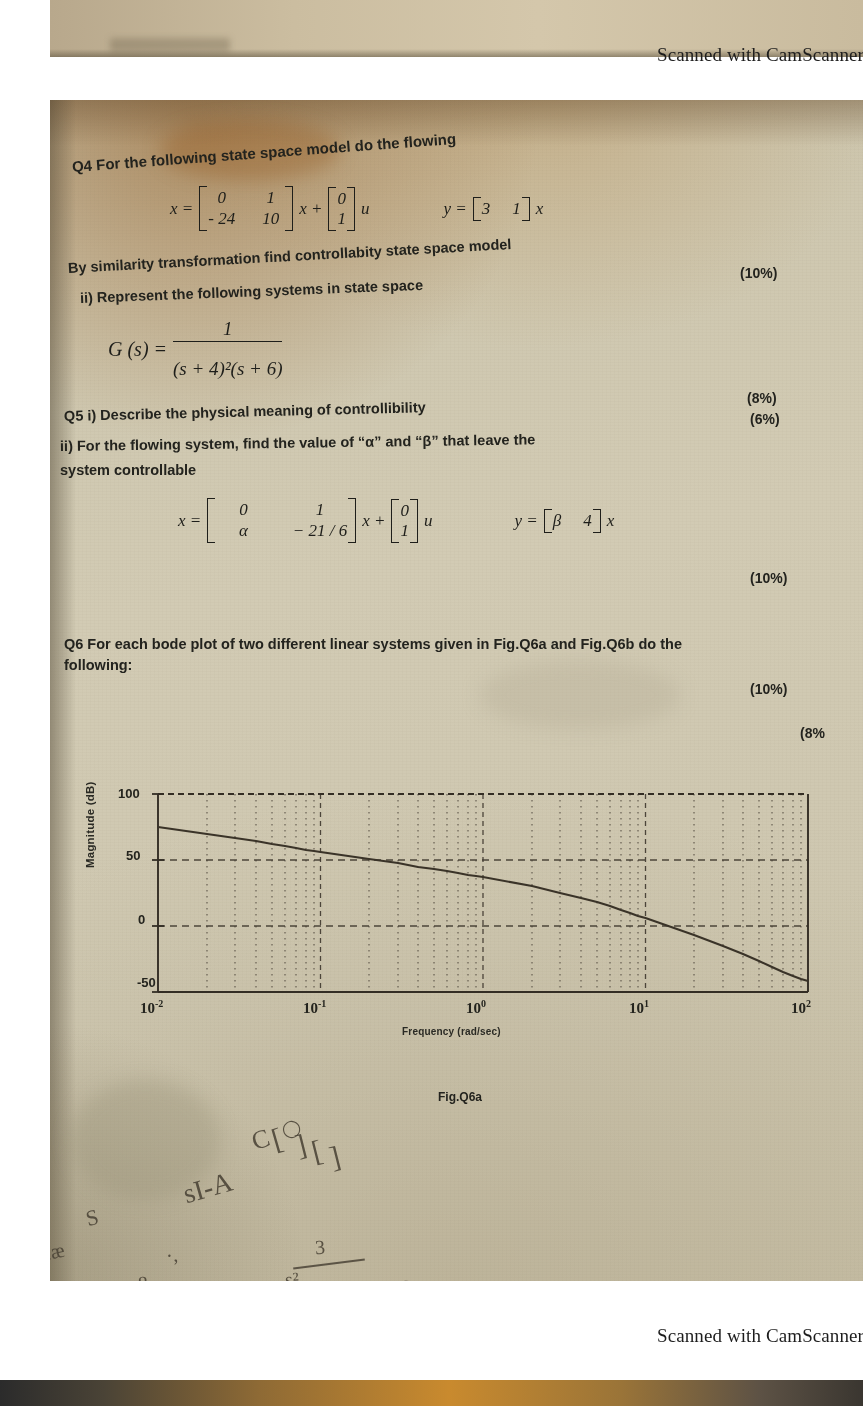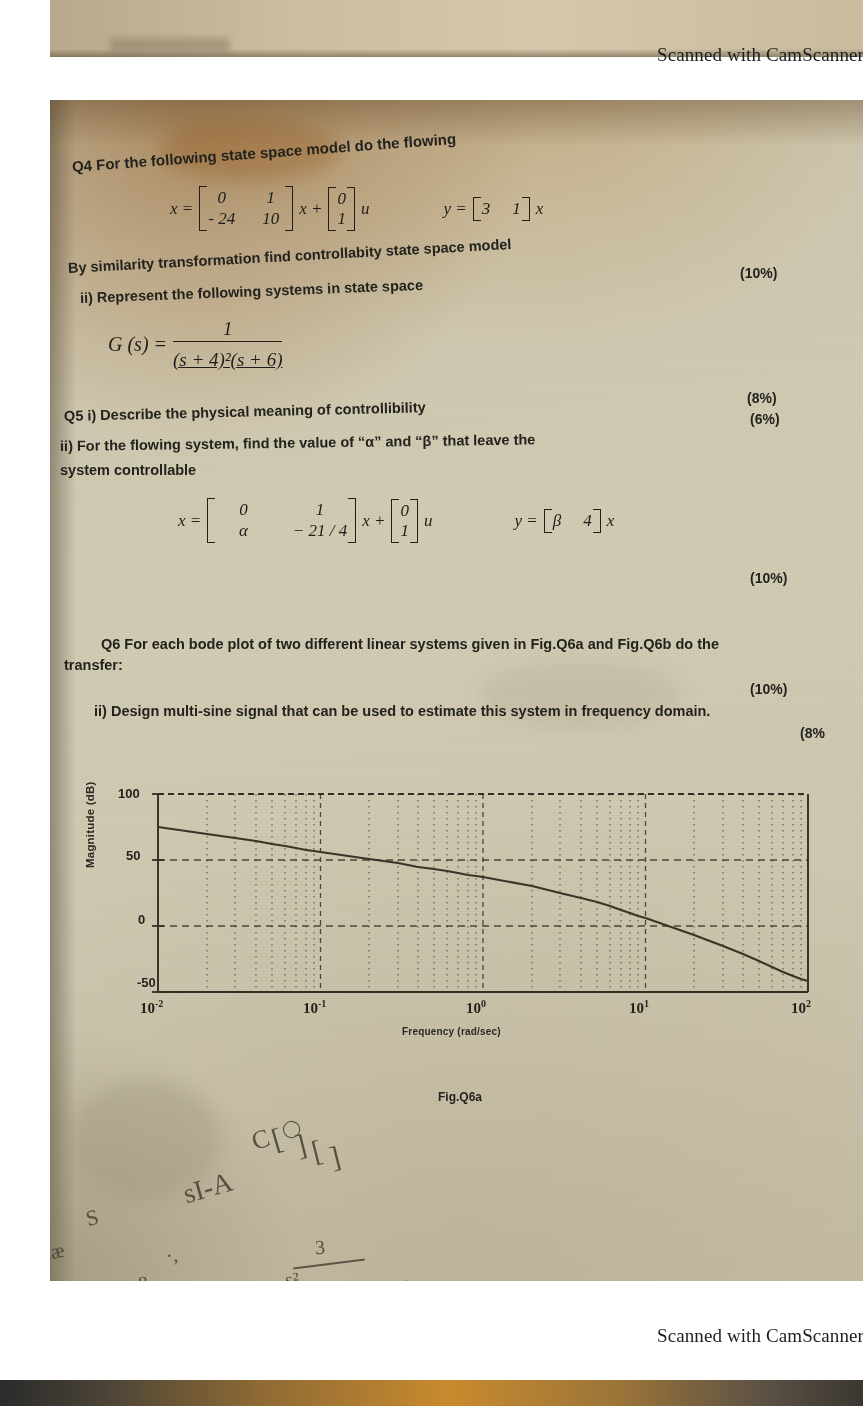--- a/index.html
+++ b/index.html
@@ -73,21 +73,21 @@
       border-top:1.6px solid #1e1e1a;border-bottom:1.6px solid #1e1e1a;}
   .brk:before{left:0;border-left:1.6px solid #1e1e1a;}
   .brk:after{right:0;border-right:1.6px solid #1e1e1a;}
   .mat{display:grid;row-gap:1px;}
   .mat .r{display:grid;grid-template-columns:repeat(var(--c,2),1fr);column-gap:22px;
           text-align:center;font-style:italic;}
   .vec{display:grid;row-gap:0px;text-align:center;font-style:italic;}
 
   .frac{display:inline-grid;justify-items:center;font-family:"Liberation Serif",serif;
         font-style:italic;font-size:19px;}
-  .frac .den{border-top:1.6px solid #1e1e1a;padding-top:7px;text-decoration:underline;}
+  .frac .den{border-top:1.6px solid #1e1e1a;padding-top:16px;}
   .frac .num{padding-bottom:1px;}
 
   
   .chart{position:absolute;left:40px;top:690px;width:760px;height:250px;}
   .ylabel{position:absolute;left:-6px;top:78px;transform:rotate(-90deg);
      transform-origin:left top;font-size:11.5px;font-weight:700;color:#2a2a24;
      letter-spacing:.2px;white-space:nowrap;}
   .ytick{position:absolute;font-size:13px;font-weight:700;color:#24241e;}
   .xtick{position:absolute;font-size:15px;font-weight:700;color:#24241e;
      font-family:"Liberation Serif",serif;}
@@ -177,21 +177,21 @@
   <div class="mrow" style="left:128px;top:398px;">
     <span class="math">x  =</span>
     <span class="brk">
       <span class="mat">
         <span class="r" style="--c:2;">
           <span>0</span>
           <span>1</span>
         </span>
         <span class="r" style="--c:2;">
           <span>α</span>
-          <span>− 21 / 4</span>
+          <span>− 21 / 6</span>
         </span>
       </span>
     </span>
     <span class="math">x +</span>
     <span class="brk">
       <span class="vec">
         <span>0</span>
         <span>1</span>
       </span>
     </span>
@@ -203,24 +203,23 @@
         <span class="r" style="--c:2;">
           <span>β</span>
           <span>4</span>
         </span>
       </span>
     </span>
     <span class="math">x</span>
   </div>
   <div class="marks" style="left:700px;top:470px;">(10%)</div>
 
-  <div class="txt body-txt" style="left:14px;top:536px;font-size:14.5px;margin-left:37px;">Q6  For each  bode plot of two different  linear systems given in Fig.Q6a and Fig.Q6b do the</div>
-  <div class="txt body-txt" style="left:14px;top:557px;">transfer:</div>
+  <div class="txt body-txt" style="left:14px;top:536px;font-size:14.5px;">Q6  For each  bode plot of two different  linear systems given in Fig.Q6a and Fig.Q6b do the</div>
+  <div class="txt body-txt" style="left:14px;top:557px;">following:</div>
   <div class="marks" style="left:700px;top:581px;">(10%)</div>
-  <div class="txt body-txt" style="left:44px;top:603px;">ii)  Design multi-sine signal that can be used to estimate this system in frequency domain.</div>
   <div class="marks" style="left:750px;top:625px;">(8%</div>
 
   <div class="chart">
     <div class="ylabel">Magnitude (dB)</div>
 
     <div class="ytick" style="left:28px;top:-4px;">100</div>
     <div class="ytick" style="left:36px;top:58px;">50</div>
     <div class="ytick" style="left:48px;top:122px;">0</div>
     <div class="ytick" style="left:47px;top:185px;">-50</div>
 

